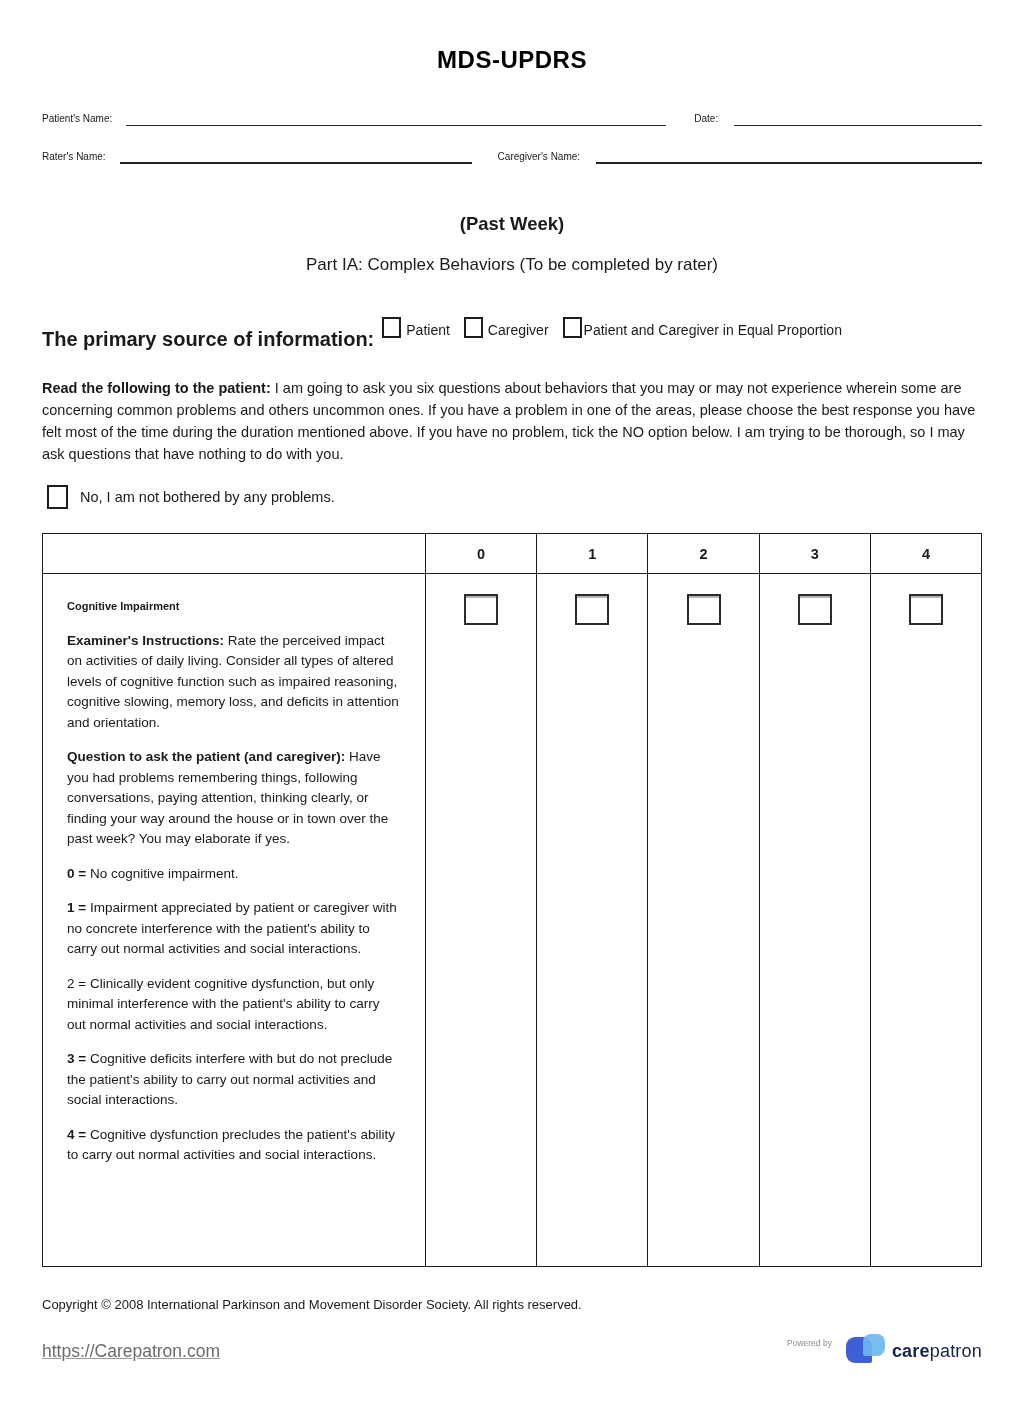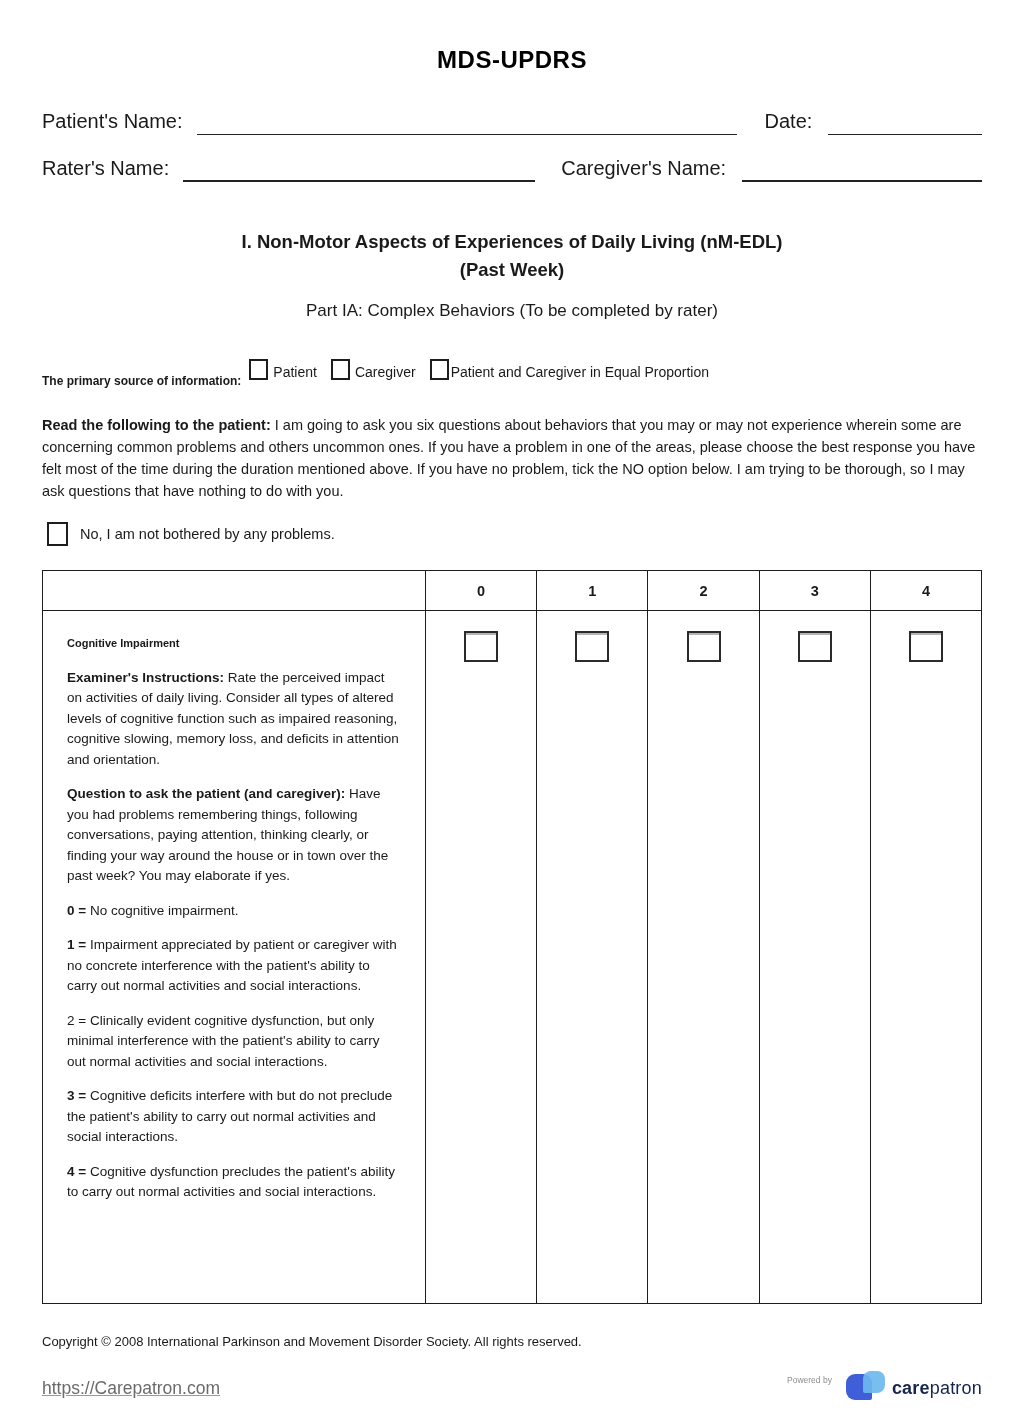--- a/index.html
+++ b/index.html
@@ -17,21 +17,21 @@
   .doc-title{
     margin-top:46px;
     text-align:center;
     font-size:24px;
     font-weight:bold;
     letter-spacing:.5px;
     color:#000000;
   }
   .field-row{
     display:flex; align-items:flex-end;
-    font-size:20px;
+    font-size:10px;
   }
   .field-row.r1{ margin-top:36px; }
   .field-row.r2{ margin-top:22px;text-align:center; }
   .f-label{ white-space:nowrap; padding-bottom:2px; }
   .fill-line{
     border-bottom:1.5px solid #222;
     height:16px;
   }
   .fl-patient{ width:540px; margin-left:14px; }
   .fl-date{ flex:1; margin-left:16px; }
@@ -54,21 +54,21 @@
     font-size:17px;
     line-height:22px;
   }
 
   
   .source-row{
     margin-top:28px;
     display:flex; align-items:center;
     font-size:14px;
   }
-  .source-row .lead{ font-weight:bold; font-size:12px; margin-right:8px;margin-top:24px; }
+  .source-row .lead{ font-weight:bold; font-size:20px; margin-right:8px;margin-top:24px; }
   .cb{
     display:inline-block;
     width:19px; height:21px;
     border:2px solid #1d1d1d;
     background:#fff;
     flex:none;
   }
   .source-opt{ display:flex; align-items:flex-end; margin-right:14px; }
   .source-opt .cb{ margin-right:5px; }
   .source-opt.tight .cb{ margin-right:2px; }
@@ -170,21 +170,20 @@
     <span class="fill-line fl-date"></span>
   </div>
   <div class="field-row r2">
     <span class="f-label">Rater's Name:</span>
     <span class="fill-line fl-rater"></span>
     <span class="f-label lbl-caregiver">Caregiver's Name:</span>
     <span class="fill-line fl-caregiver"></span>
   </div>
 
   <div class="sec-heading">
-    <div>I. Non-Motor Aspects of Experiences of Daily Living (nM-EDL)</div>
     <div>(Past Week)</div>
   </div>
   <div class="sub-heading">Part IA: Complex Behaviors (To be completed by rater)</div>
 
   <div class="source-row">
     <span class="lead">The primary source of information:</span>
     <span class="source-opt">
       <span class="cb"></span>
       <span>Patient</span>
     </span>

